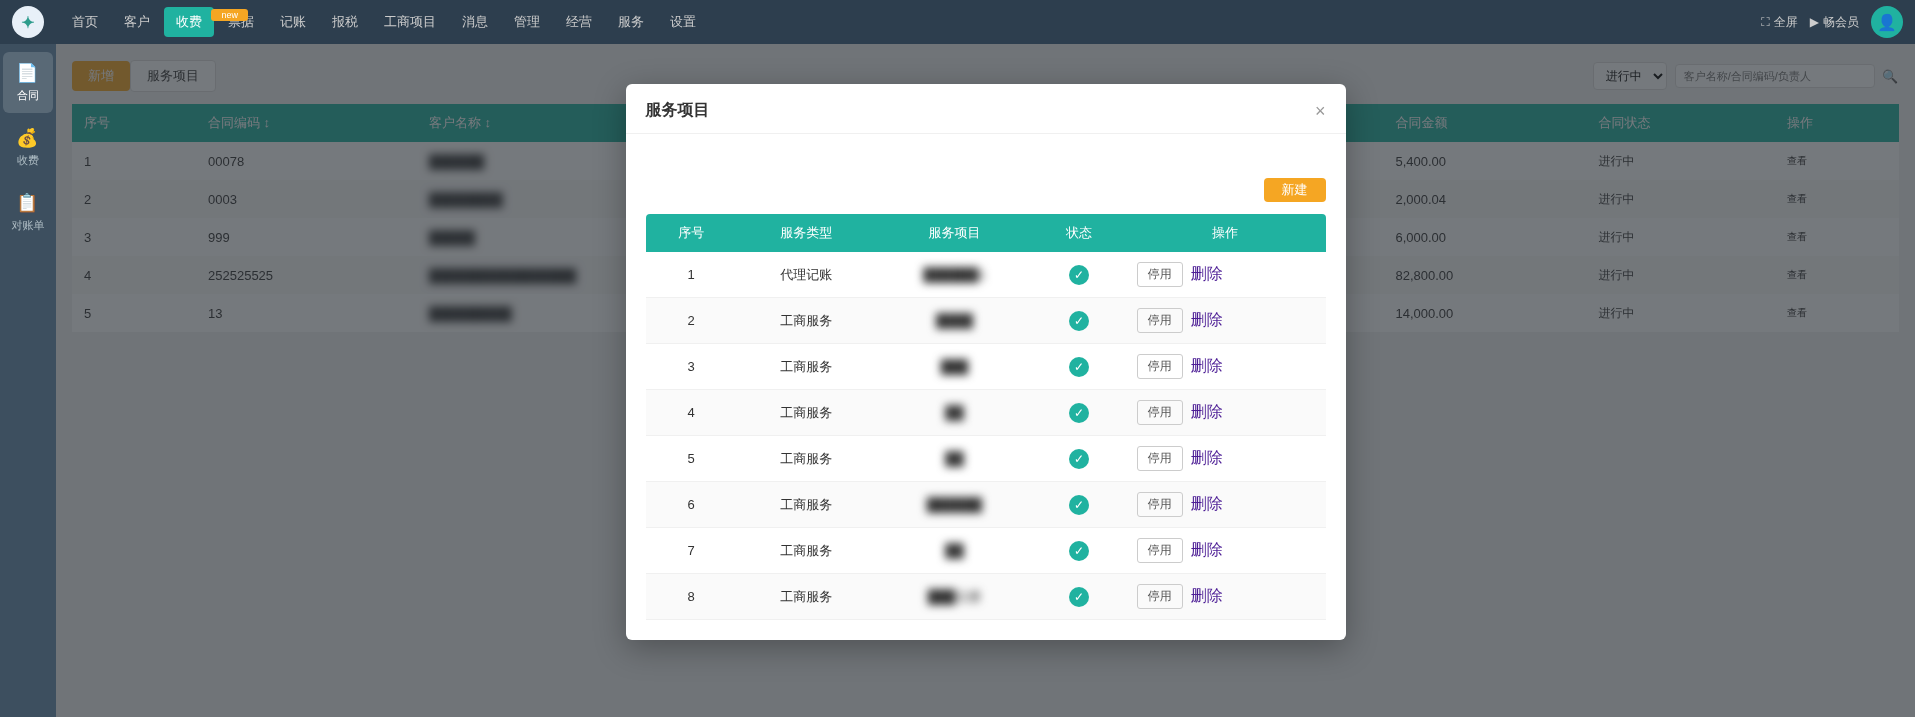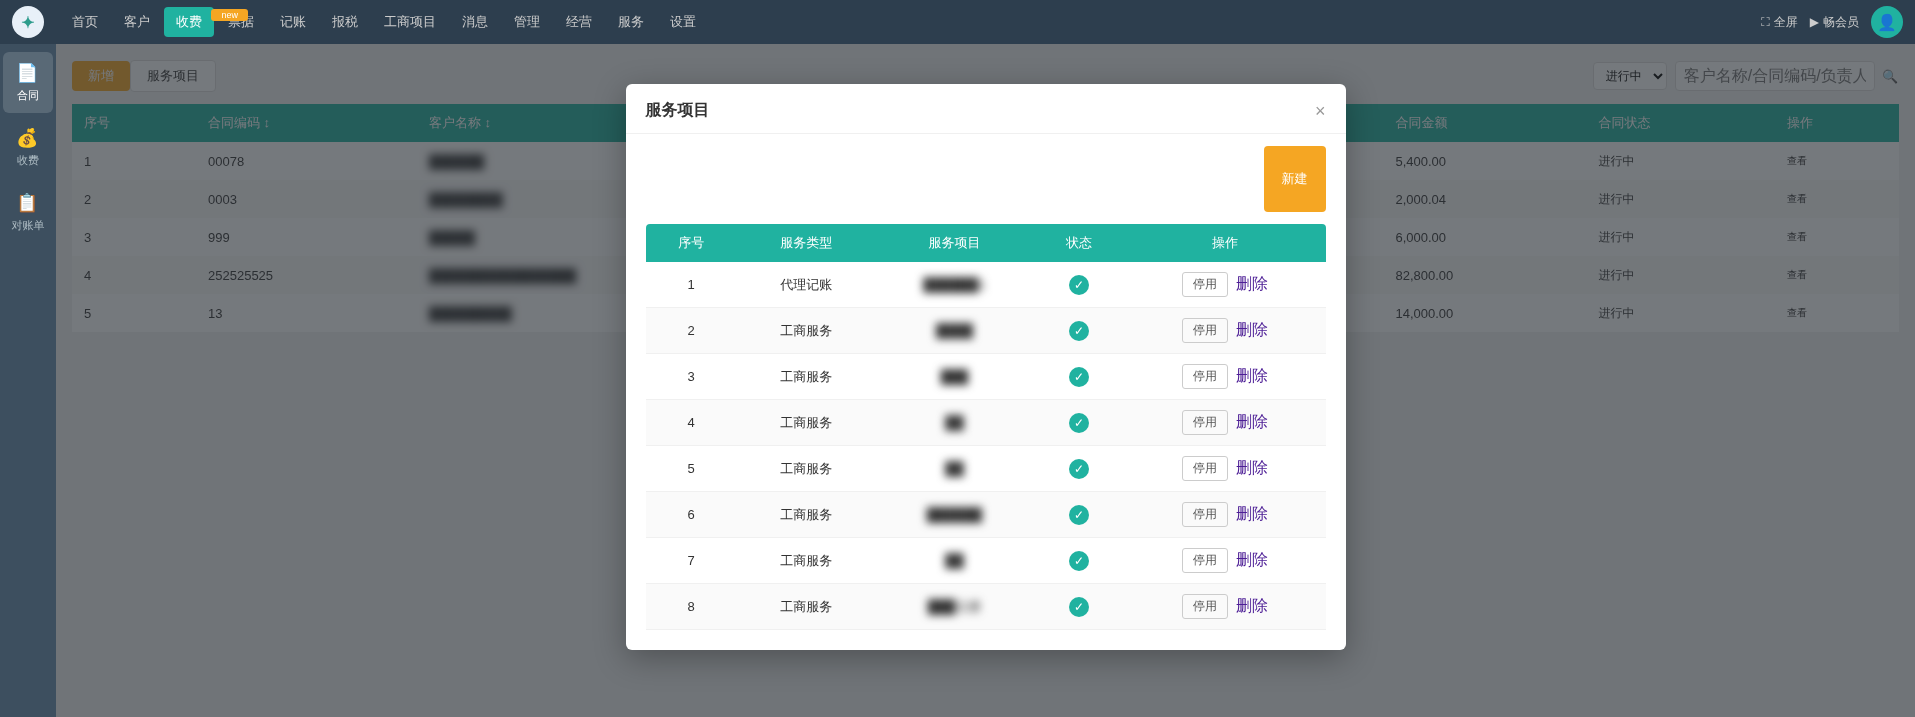--- a/index.html
+++ b/index.html
@@ -144,21 +144,21 @@
       border: 1px solid #ddd;
       padding: 5px 8px;
       border-radius: 4px;
       font-size: 12px;
       background: white;
     }
     .search-box {
       border: 1px solid #ddd;
       padding: 5px 8px;
       border-radius: 4px;
-      font-size: 16px;
+      font-size: 11px;
       width: 200px;
     }
     .search-icon-btn {
       cursor: pointer;
     }
 
     
     .bg-table {
       width: 100%;
       border-collapse: collapse;
@@ -229,24 +229,25 @@
     }
     .modal-toolbar {
       padding: 12px 20px;
       display: flex;
       justify-content: flex-end;
     }
     .btn-new-modal {
       background: #f5a623;
       color: white;
       border: none;
-      padding: 24px 18px;
+      padding: 3px 18px;
       border-radius: 4px;
       cursor: pointer;
       font-size: 13px;
+      margin-top: 32px;
     }
     .modal-table-wrapper {
       flex: 1;
       overflow-y: auto;
       padding: 0 20px 20px 20px;
     }
     
     .modal-table-wrapper::-webkit-scrollbar { width: 8px; }
     .modal-table-wrapper::-webkit-scrollbar-track { background: #f0f0f0; }
     .modal-table-wrapper::-webkit-scrollbar-thumb { background: #c0c0c0; border-radius: 4px; }
@@ -292,21 +293,21 @@
       font-size: 12px;
       color: #555;
     }
     .btn-delete {
       background: none;
       border: none;
       color: #4c1d95;
       cursor: pointer;
       font-size: 16px;
     }
-    .action-cell { display: flex; align-items: center; gap: 8px; justify-content: center; }
+    .action-cell { display: flex; align-items: center; gap: 8px; }
   </style>
 </head>
 <body>
 
 <nav class="top-nav">
   <div class="logo">✦</div>
   <div class="nav-items">
     <div class="nav-item">首页</div>
     <div class="nav-item">客户</div>
     <div class="nav-item active">收费</div>

